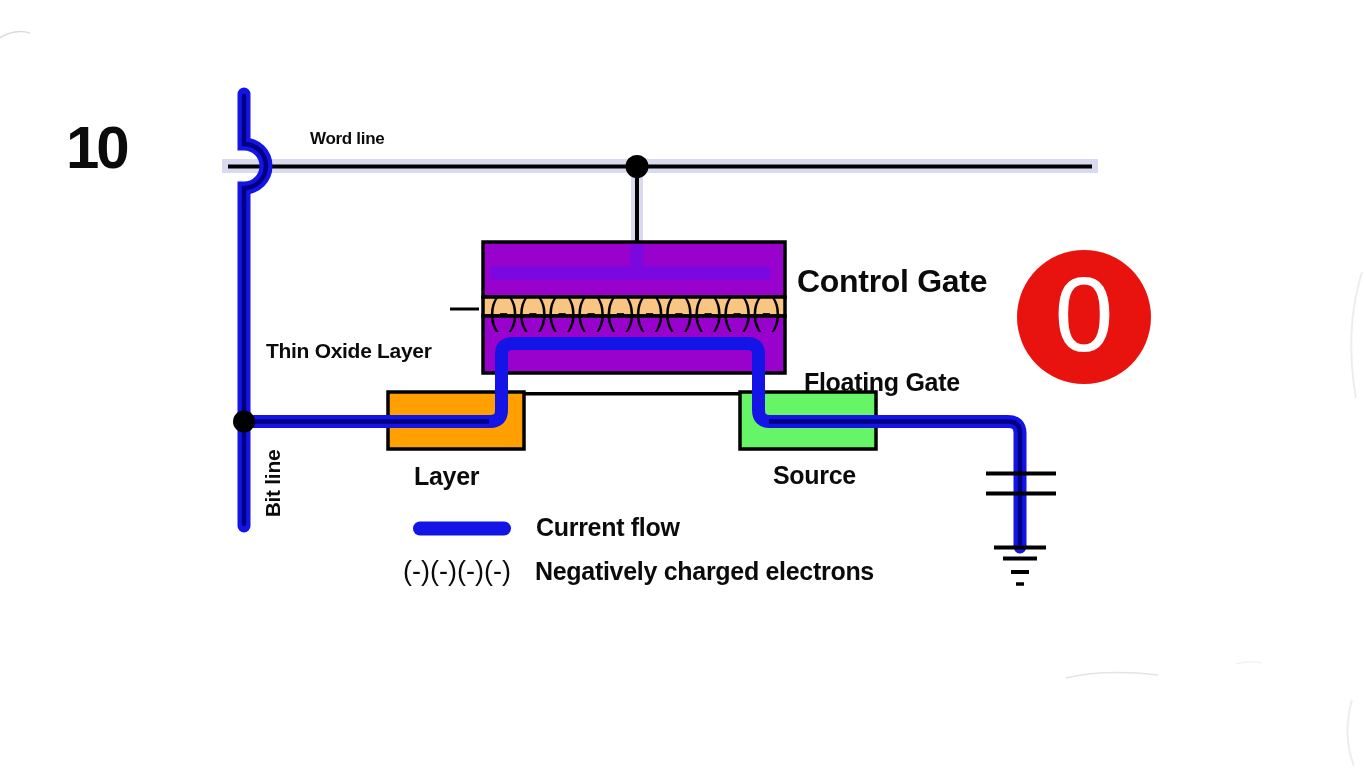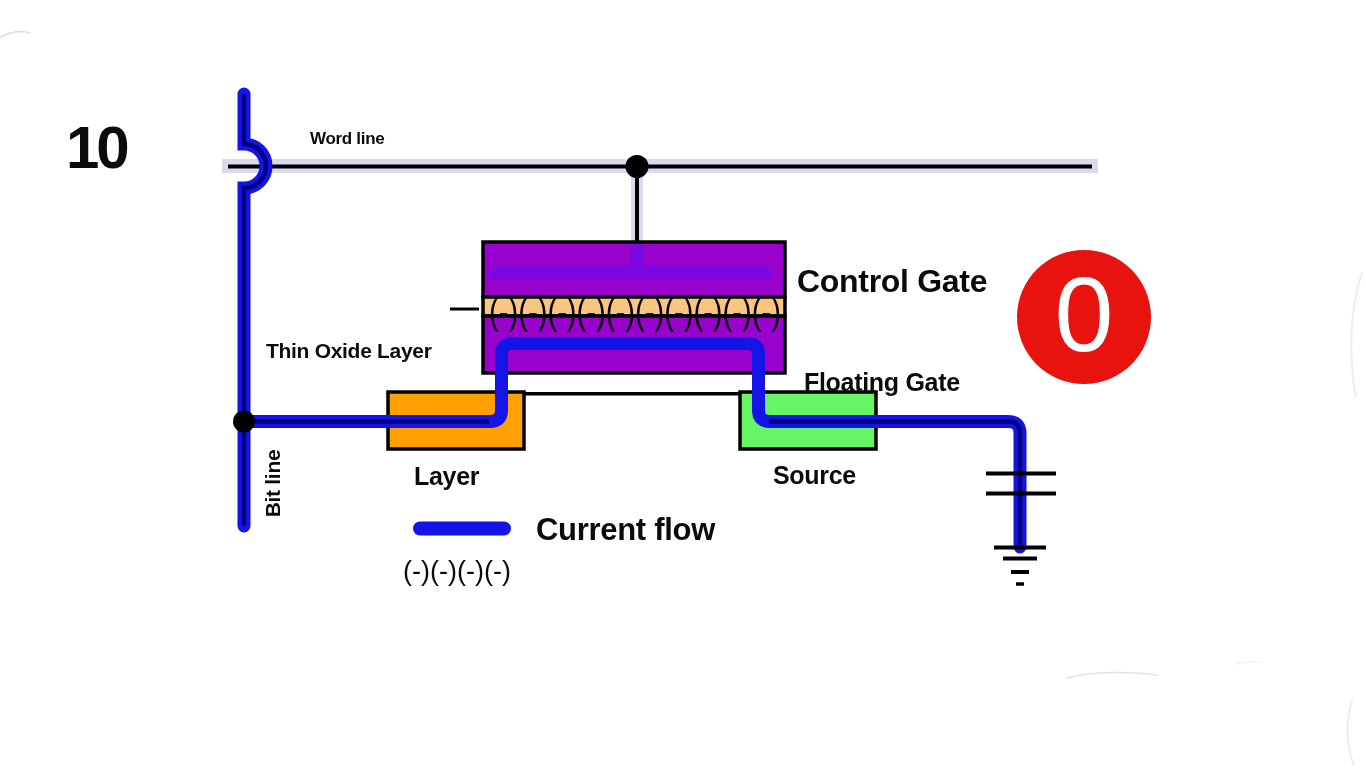--- a/index.html
+++ b/index.html
@@ -16,21 +16,21 @@
   .word-line-label{left:310px;top:130px;font-size:17px;}
   .thin-oxide-label{left:266px;top:297px;font-size:21px;margin-top:43px;}
   .control-gate-label{left:797px;top:265px;font-size:32px;text-align:right;}
   .floating-gate-label{left:804px;top:332px;font-size:25px;margin-top:37px;}
   .drain-label{left:414px;top:463px;font-size:25px;}
   .source-label{left:765px;top:462px;font-size:25px;margin-left:8px;}
   .bit-line-label{
     left:228px;top:471px;width:92px;height:25px;font-size:21px;
     text-align:center;transform:rotate(-90deg);
   }
-  .current-flow-label{left:536px;top:514px;font-size:31px;}
+  .current-flow-label{left:536px;top:514px;font-size:25px;}
   .electron-symbol{left:403px;top:557px;font-size:27px;font-weight:normal;letter-spacing:0;}
   .electron-label{left:535px;top:558px;font-size:25px;}
   .state-badge{
     position:absolute;left:1017px;top:250px;width:134px;height:134px;
     background:#e8120f;border-radius:50%;
     display:flex;align-items:center;justify-content:center;
   }
   .state-badge span{
     color:#ffffff;font-size:106px;font-weight:normal;line-height:1;
     font-family:"Liberation Sans",sans-serif;margin-top:-6px;
@@ -99,18 +99,19 @@
   <div class="lbl word-line-label">Word line</div>
   <div class="lbl thin-oxide-label">Thin Oxide Layer</div>
   <div class="lbl control-gate-label">Control Gate</div>
   <div class="lbl floating-gate-label">Floating Gate</div>
   <div class="lbl drain-label">Layer</div>
   <div class="lbl source-label">Source</div>
   <div class="lbl bit-line-label">Bit line</div>
 
   <div class="lbl current-flow-label">Current flow</div>
   <div class="lbl electron-symbol">(-)(-)(-)(-)</div>
+  <div class="lbl electron-label">Negatively charged electrons</div>
 
   <div class="state-badge">
     <span>0</span>
   </div>
 
 </div>
 
 </body></html>

